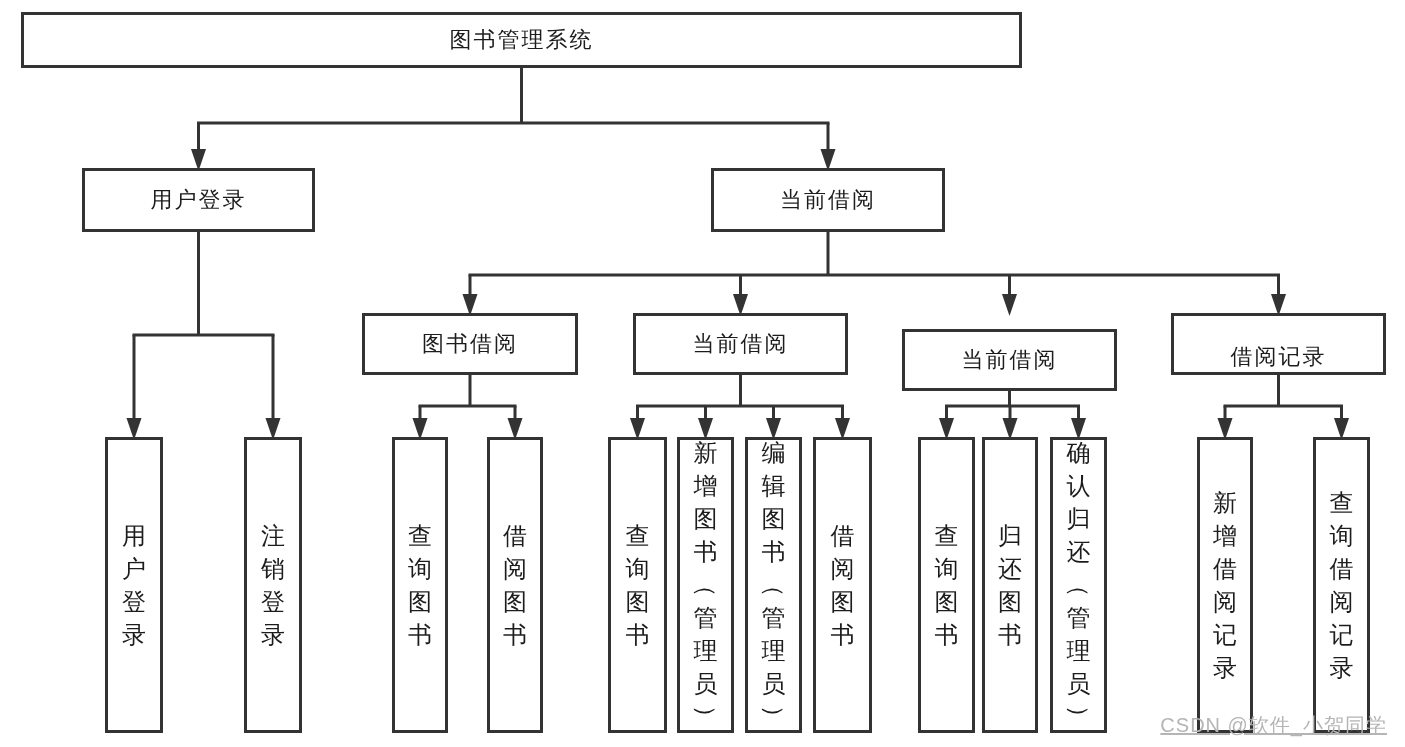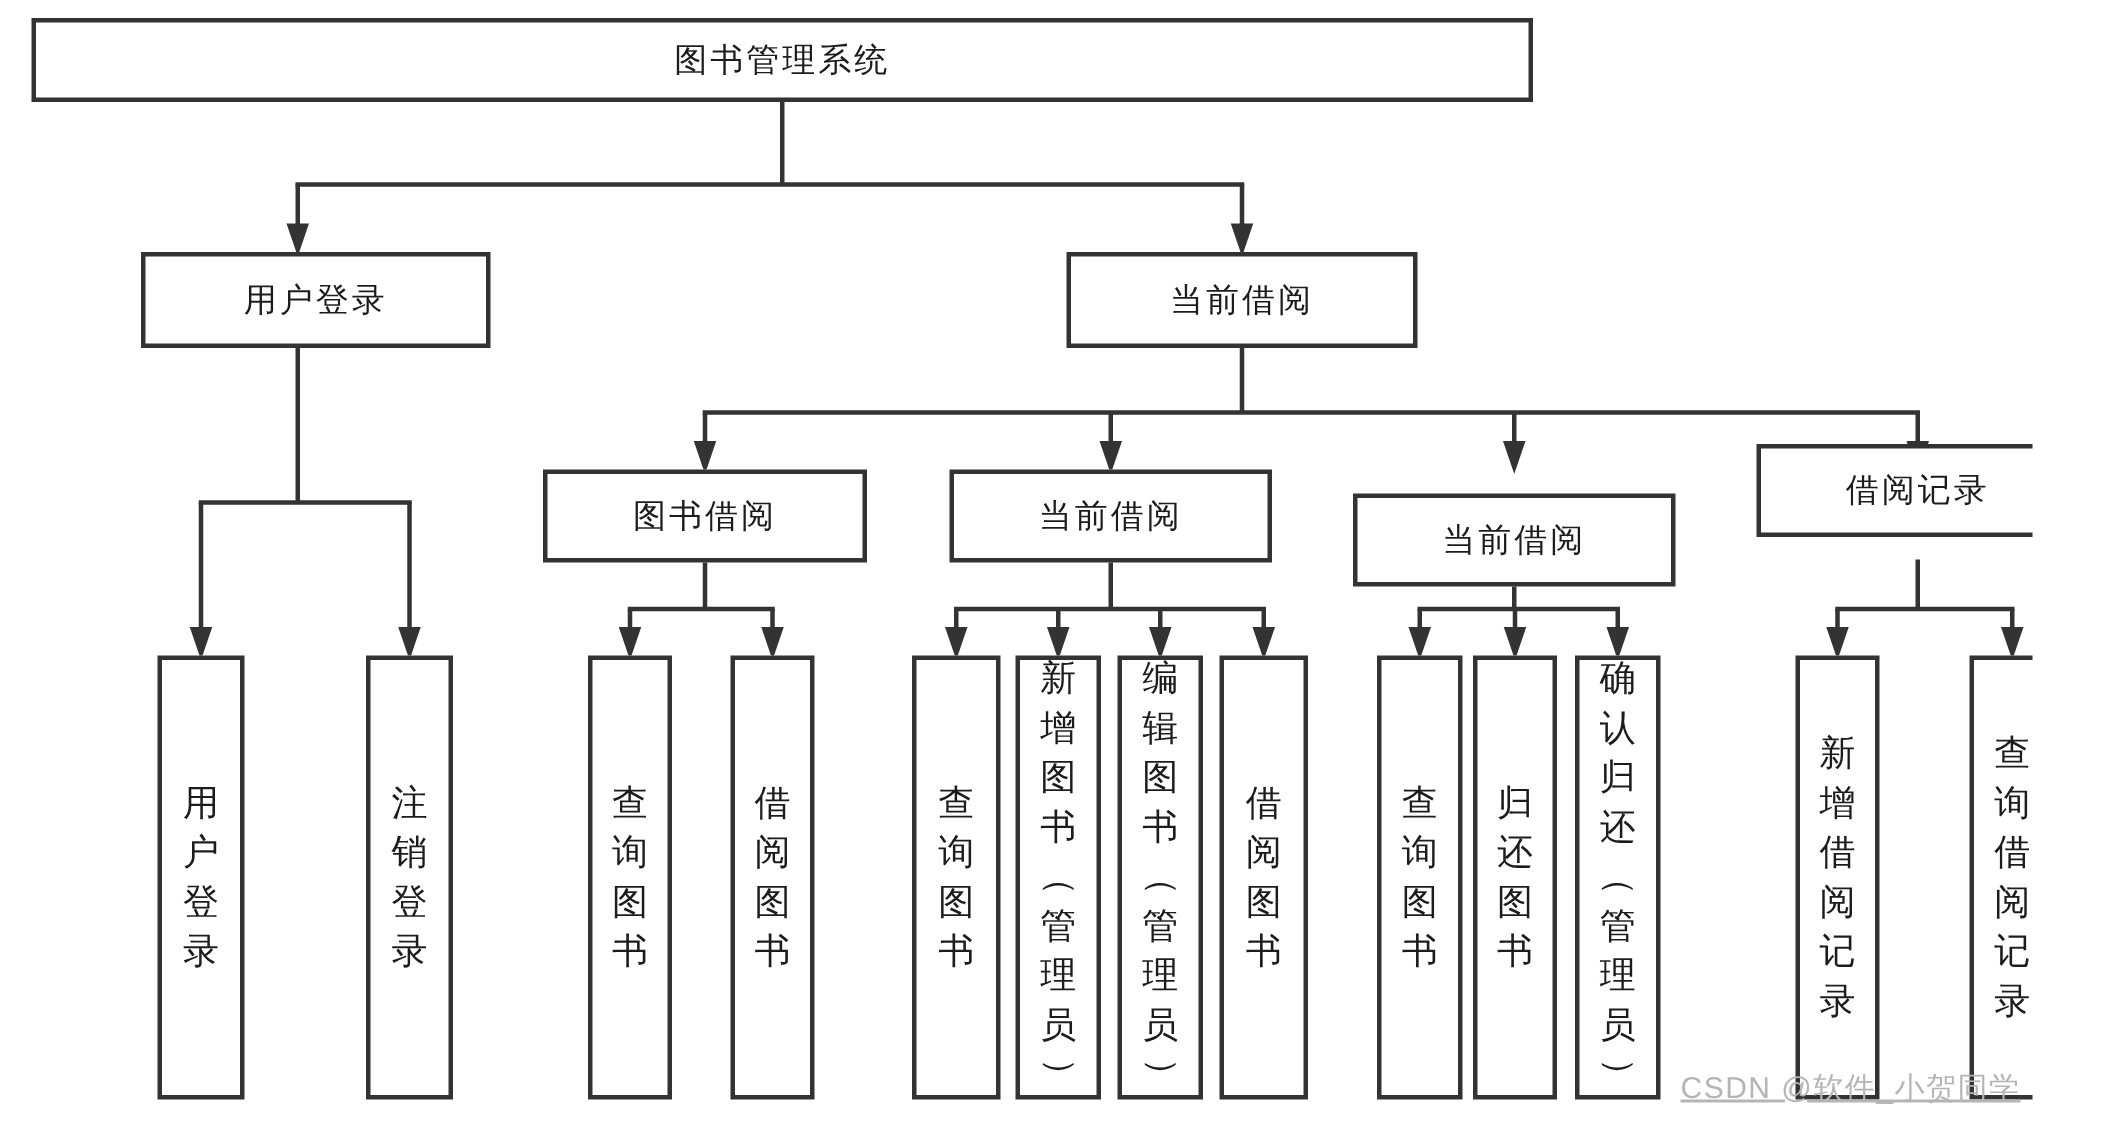--- a/index.html
+++ b/index.html
@@ -7,20 +7,21 @@
     padding: 0;
     background: #ffffff;
     font-family: "Liberation Sans", sans-serif;
   }
   .canvas {
     position: relative;
     width: 1355px;
     height: 747px;
     background: #ffffff;
     overflow: hidden;
+    padding-left: 40px;
   }
   #connectors {
     position: absolute;
     left: 0;
     top: 0;
     z-index: 1;
   }
   #nodes .box {
     position: absolute;
     box-sizing: border-box;
@@ -120,21 +121,21 @@
       <line x1="1223.5" y1="406" x2="1343" y2="406" stroke="#333333" stroke-width="3"></line>
       <line x1="1225" y1="406" x2="1225" y2="424" stroke="#333333" stroke-width="3"></line>
       <polygon points="1217.5,418 1232.5,418 1225,440" fill="#333333"></polygon>
       <line x1="1341.5" y1="406" x2="1341.5" y2="424" stroke="#333333" stroke-width="3"></line>
       <polygon points="1334,418 1349,418 1341.5,440" fill="#333333"></polygon>
     </svg>
   <div id="nodes">
       <div class="box hbox" style="left: 21px; top: 12px; width: 1001px; height: 56px;">
         <span>图书管理系统</span>
       </div>
-      <div class="box hbox" style="left: 94px; top: 168px; width: 233px; height: 64px; text-align: center;">
+      <div class="box hbox" style="left: 82px; top: 168px; width: 233px; height: 64px; text-align: center;">
         <span>用户登录</span>
       </div>
       <div class="box vbox" style="left: 105px; top: 437px; width: 58px; height: 296px;">
         <span class="vchar">用</span>
         <span class="vchar">户</span>
         <span class="vchar">登</span>
         <span class="vchar">录</span>
       </div>
       <div class="box vbox" style="left: 244px; top: 437px; width: 58px; height: 296px;">
         <span class="vchar">注</span>
@@ -216,21 +217,21 @@
         <span class="vchar">确</span>
         <span class="vchar">认</span>
         <span class="vchar">归</span>
         <span class="vchar">还</span>
         <span class="vchar rot">（</span>
         <span class="vchar">管</span>
         <span class="vchar">理</span>
         <span class="vchar">员</span>
         <span class="vchar rot">）</span>
       </div>
-      <div class="box hbox" style="left: 1171px; top: 296px; width: 215px; height: 62px;">
+      <div class="box hbox" style="left: 1171px; top: 313px; width: 215px; height: 62px; align-items: flex-end;">
         <span>借阅记录</span>
       </div>
       <div class="box vbox" style="left: 1197px; top: 437px; width: 56px; height: 296px;">
         <span class="vchar">新</span>
         <span class="vchar">增</span>
         <span class="vchar">借</span>
         <span class="vchar">阅</span>
         <span class="vchar">记</span>
         <span class="vchar">录</span>
       </div>

